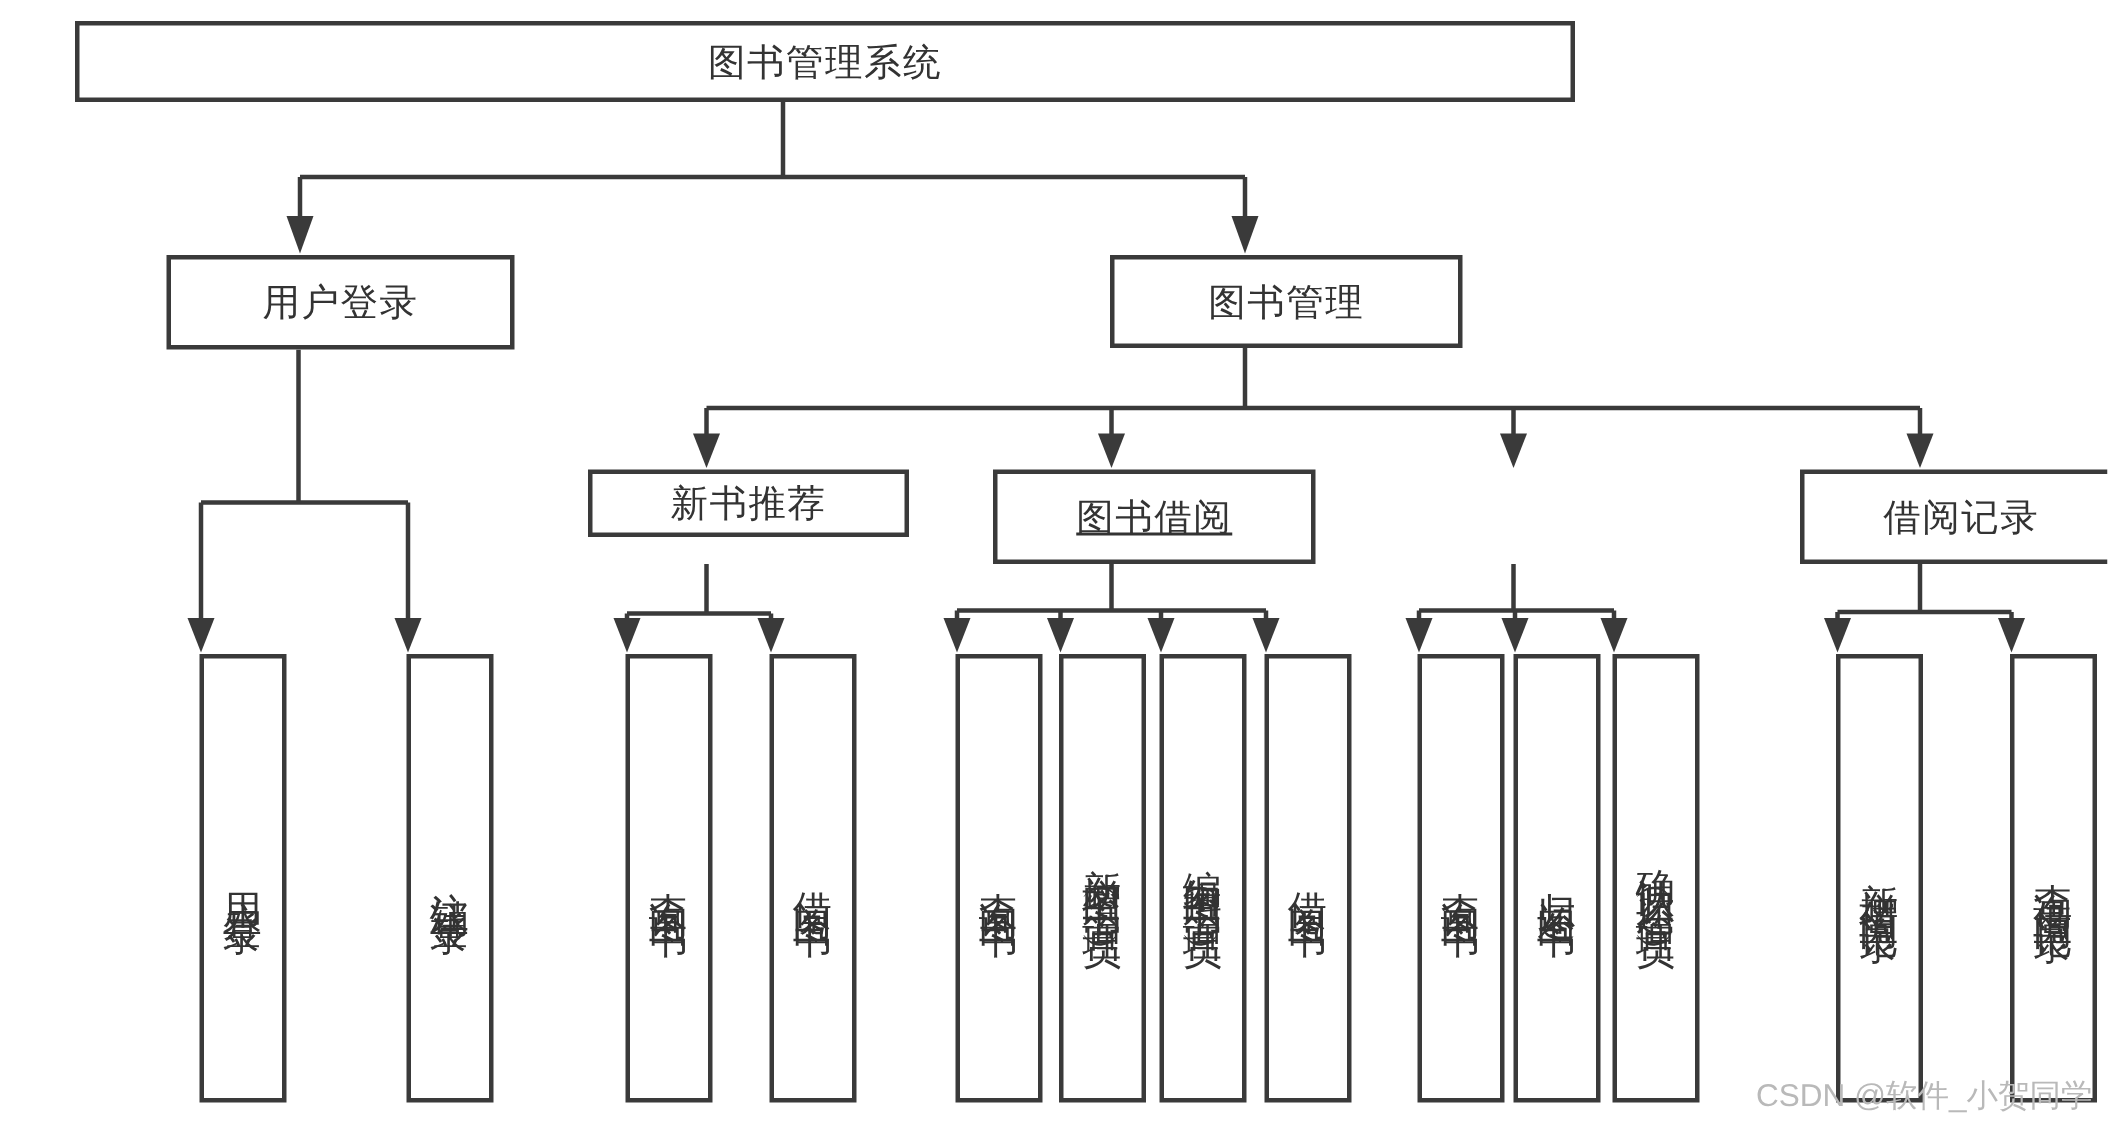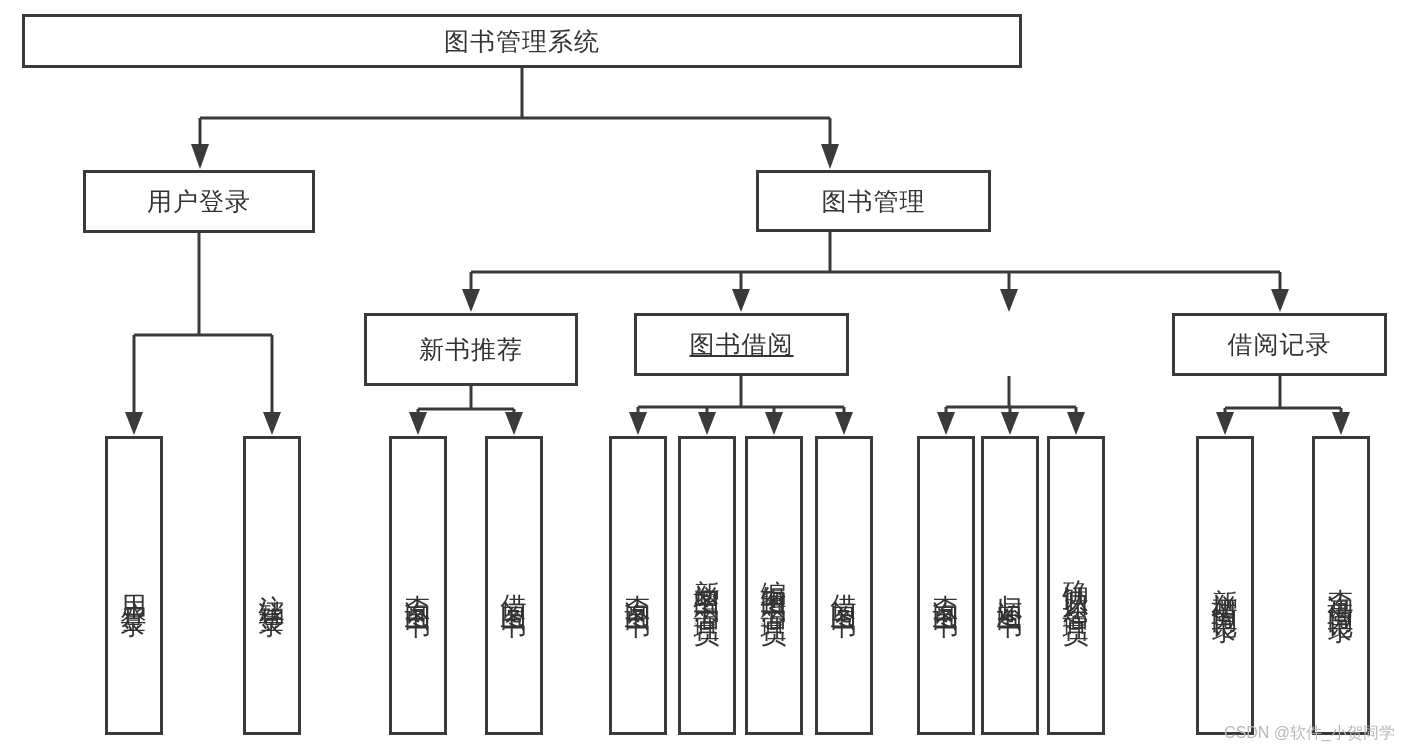--- a/index.html
+++ b/index.html
@@ -25,20 +25,21 @@
   .node {
     position: absolute;
     box-sizing: border-box;
     background: #ffffff;
     border: 3px solid #3a3a3a;
     color: #333333;
     display: flex;
     align-items: center;
     justify-content: center;
     text-align: center;
+    margin-left: 28px;
   }
   .node.h {
     font-size: 25px;
     letter-spacing: 1px;
     white-space: nowrap;
   }
   .node.v {
     width: 58px;
     height: 299px;
     top: 436px;
@@ -47,21 +48,21 @@
   .node.v .vtext {
     writing-mode: vertical-rl;
     text-orientation: mixed;
     letter-spacing: 6px;
     line-height: 1;
   }
   .watermark {
     position: absolute;
     right: 10px;
     bottom: 3px;
-    font-size: 16px;
+    font-size: 21px;
     color: #b9b9b9;
     white-space: nowrap;
   }
 </style>
 </head>
 <body>
 
 <div class="canvas">
 
   <svg class="connectors" viewBox="0 0 1405 747" xmlns="http://www.w3.org/2000/svg">
@@ -129,23 +130,23 @@
       <polygon points="1001,412 1019,412 1010,435"></polygon>
       <polygon points="1067,412 1085,412 1076,435"></polygon>
       <polygon points="1216,412 1234,412 1225,435"></polygon>
       <polygon points="1332,412 1350,412 1341,435"></polygon>
     </g>
   </svg>
 
   <div class="node h" style="left:22px; top:14px; width:1000px; height:54px;">图书管理系统</div>
 
   <div class="node h" style="left:83px; top:170px; width:232px; height:63px;">用户登录</div>
-  <div class="node h" style="left:756px; top:170px; width:235px; height:62px;">图书管理</div>
+  <div class="node h" style="left:712px; top:170px; width:235px; height:62px;">图书管理</div>
 
-  <div class="node h" style="left:364px; top:313px; width:214px; height:73px;">新书推荐</div>
+  <div class="node h" style="left:364px; top:313px; width:214px; height:45px;">新书推荐</div>
   <div class="node h" style="left:634px; top:313px; width:215px; height:63px;text-decoration:underline;">图书借阅</div>
   <div class="node h" style="left:1172px; top:313px; width:215px; height:63px;">借阅记录</div>
 
   <div class="node v" style="left:105px;">
     <span class="vtext">用户登录</span>
   </div>
   <div class="node v" style="left:243px;">
     <span class="vtext">注销登录</span>
   </div>
 

